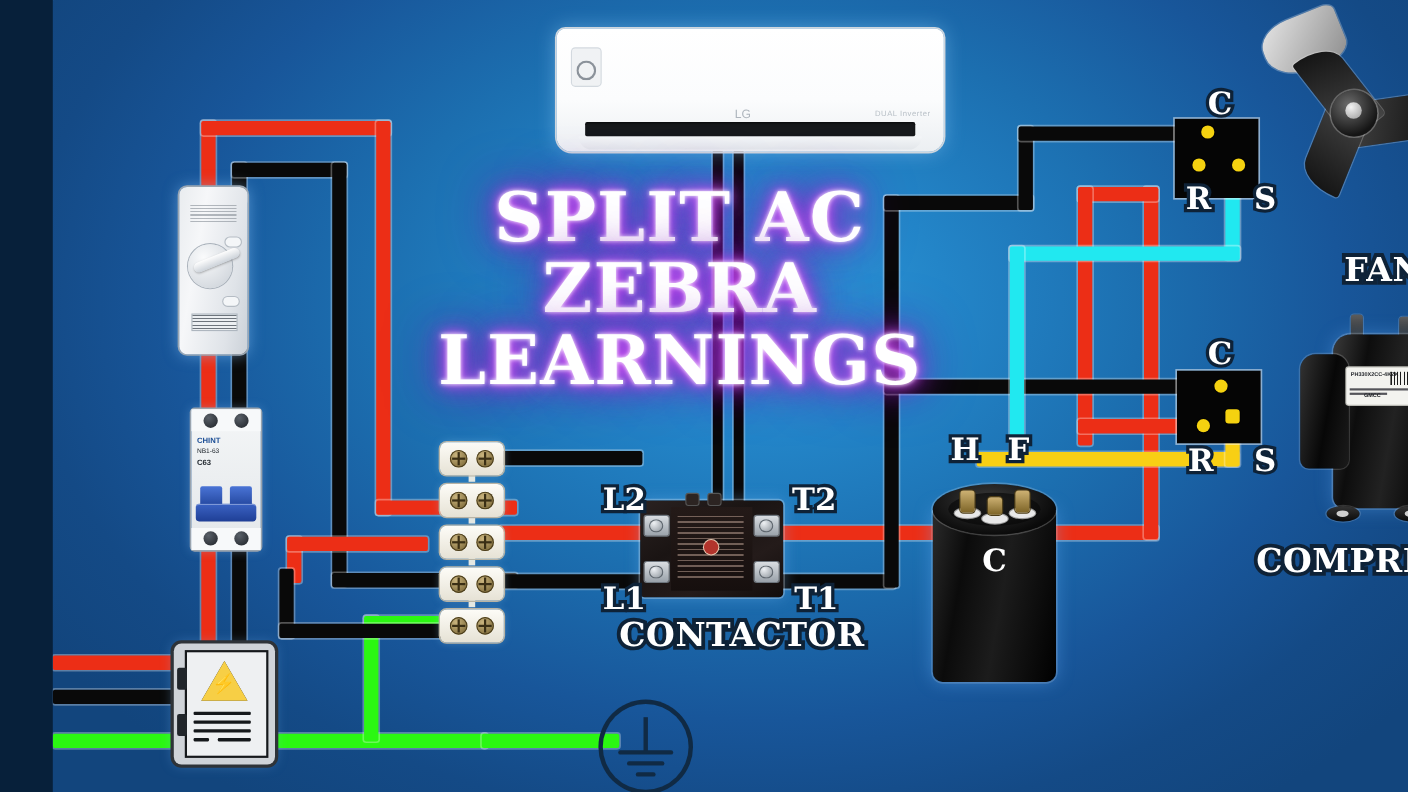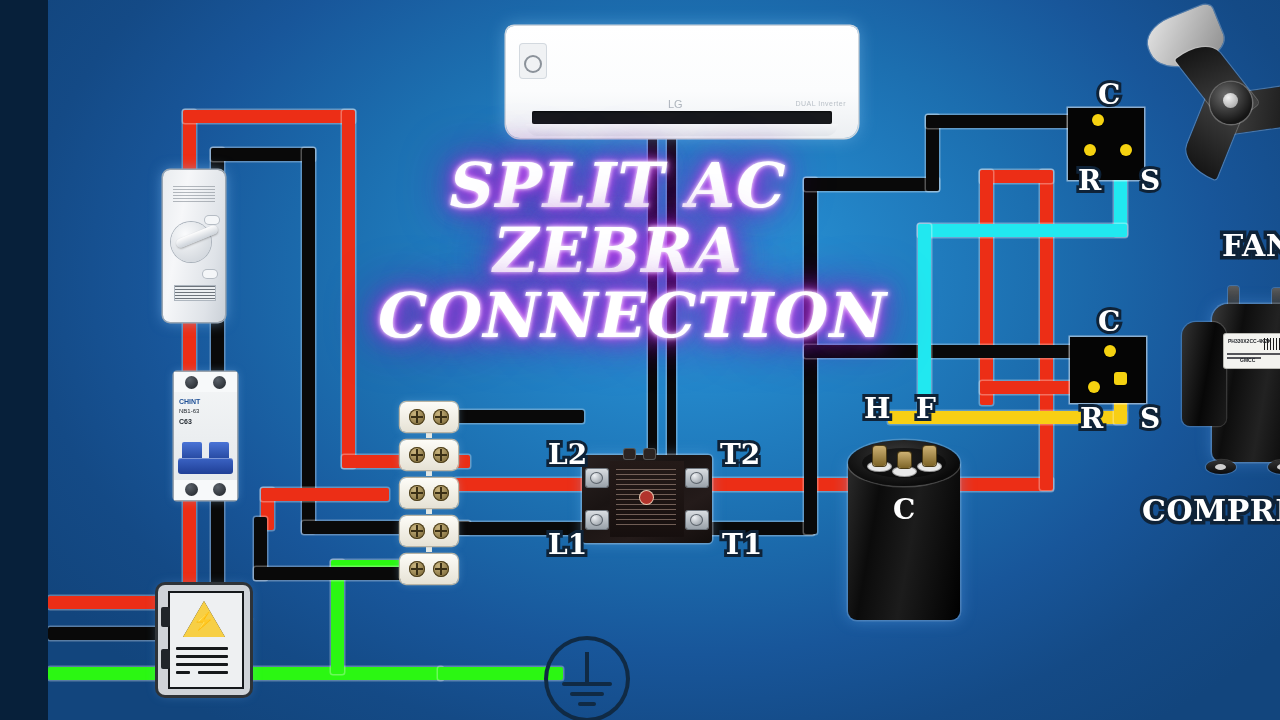--- a/index.html
+++ b/index.html
@@ -20,27 +20,27 @@
 
   
   .w{position:absolute;border-radius:2px;}
   .w.red   {background:#ec2e16;box-shadow:0 0 0 1.5px rgba(255,255,255,.32);}
   .w.black {background:#090909;box-shadow:0 0 0 1.5px rgba(255,255,255,.30);}
   .w.green {background:#2bf712;box-shadow:0 0 0 1.5px rgba(255,255,255,.30);}
   .w.cyan  {background:#21e8f0;box-shadow:0 0 0 1.5px rgba(255,255,255,.34);}
   .w.yellow{background:#f8cf14;box-shadow:0 0 0 1.5px rgba(255,255,255,.30);}
 
   
-  #title{position:absolute;left:330px;top:156px;width:480px;text-align:center;
+  #title{position:absolute;left:330px;top:168px;width:480px;text-align:center;
     font-family:"DejaVu Serif","Liberation Serif",serif;
     font-weight:700;color:#fff;line-height:.98;letter-spacing:1px;
     text-shadow:
       0 0 4px #fff, 0 0 10px #e46bff, 0 0 20px #b935e8,
       0 0 34px #8d1fc9, 0 0 52px #6a14a3;
-    pointer-events:none;font-style:italic;}
+    pointer-events:none;}
   #title .l1{font-size:62px;display:block;}
   #title .l2{font-size:62px;display:block;margin-top:4px;}
   #title .l3{font-size:62px;display:block;margin-top:4px;}
 
   
   .lbl{position:absolute;color:#fff;font-weight:700;
     font-family:"DejaVu Serif","Liberation Serif",serif;
     -webkit-text-stroke:5px #0f2338;paint-order:stroke fill;
     text-shadow:0 0 2px #0f2338;white-space:nowrap;}
   .lbl.big{font-size:30px;-webkit-text-stroke:7px #0f2338;letter-spacing:.5px;}
@@ -395,27 +395,28 @@
   <div class="dev" id="ground">
     <div class="v"></div>
     <div class="h" style="top:42px;width:50px;"></div>
     <div class="h" style="top:52px;width:34px;"></div>
     <div class="h" style="top:62px;width:18px;"></div>
   </div>
 
   <div id="title">
     <span class="l1">SPLIT AC</span>
     <span class="l2">ZEBRA</span>
-    <span class="l3">CONNECTION</span>
+    <span class="l3">LEARNINGS</span>
   </div>
 
   <div class="lbl term" style="left:500px;top:438px;">L2</div>
   <div class="lbl term" style="left:500px;top:528px;">L1</div>
   <div class="lbl term" style="left:672px;top:438px;">T2</div>
   <div class="lbl term" style="left:674px;top:528px;">T1</div>
+  <div class="lbl big" style="left:515px;top:560px;">CONTACTOR</div>
 
   <div class="lbl term" style="left:816px;top:392px;">H</div>
   <div class="lbl term" style="left:868px;top:392px;">F</div>
   <div class="lbl term" style="left:845px;top:493px;-webkit-text-stroke:0;text-shadow:none;">C</div>
 
   <div class="lbl term" style="left:1050px;top:78px;">C</div>
   <div class="lbl term" style="left:1030px;top:164px;">R</div>
   <div class="lbl term" style="left:1092px;top:164px;">S</div>
   <div class="lbl big" style="left:1174px;top:228px;">FAN</div>
 

